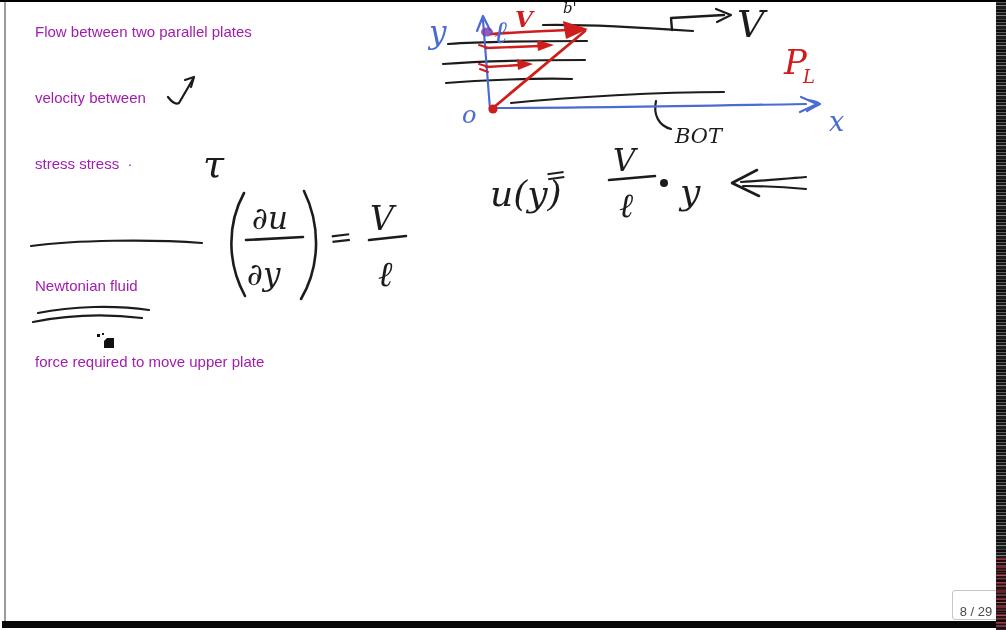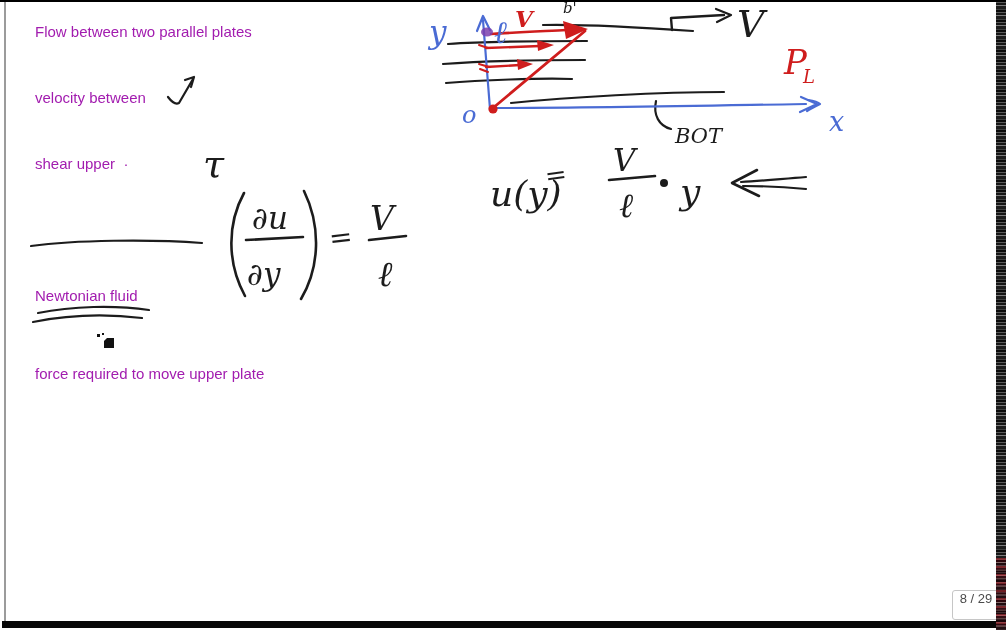--- a/index.html
+++ b/index.html
@@ -3,46 +3,46 @@
 <meta charset="utf-8">
 <style>
   html,body{margin:0;padding:0;background:#fff;}
   .stage{position:relative;width:1006px;height:630px;background:#ffffff;overflow:hidden;
          font-family:"Liberation Sans",sans-serif;}
   .top-border{position:absolute;top:0;left:0;width:1006px;height:2px;background:#000;z-index:6;}
   .left-rule{position:absolute;left:4px;top:2px;width:2px;height:619px;background:#9b9b9b;z-index:2;}
   .bottom-bar{position:absolute;left:2px;top:621px;width:994px;height:7px;background:#070707;z-index:4;}
   .canvas{position:absolute;left:0;top:0;width:996px;height:621px;z-index:1;}
   .typed{position:absolute;left:35px;font-size:15px;line-height:20px;color:#a21caf;white-space:pre;}
-  .t1{top:22px}.t2{top:88px}.t3{top:154px}.t4{top:220px}.t5{top:286px}.t6{top:364px}
+  .t1{top:22px}.t2{top:88px}.t3{top:154px}.t4{top:220px}.t5{top:276px}.t6{top:352px}
   .ink{position:absolute;left:0;top:0;z-index:3;pointer-events:none;}
   .hw{font-family:"DejaVu Serif",serif;font-style:italic;fill:#1c1c1c;}
   .hw-blue{fill:#4a6bd4;}
   .hw-red{fill:#cf1d1d;}
   .page-indicator{position:absolute;left:952px;top:590px;width:46px;height:28px;background:#fff;
-         border:1px solid #c6c6c6;border-radius:3px;display:flex;align-items:flex-start;justify-content:center;
+         border:1px solid #c6c6c6;border-radius:3px;display:flex;align-items:flex-end;justify-content:center;
          font-size:13px;color:#4a4a4a;z-index:5;}
   .noise-strip{position:absolute;top:0;right:0;width:10px;height:630px;z-index:5;
          background:repeating-linear-gradient(180deg,#0b0b0b 0px,#0b0b0b 2px,#5a5a5a 2px,#5a5a5a 3px,
            #161616 3px,#161616 5px,#7d7d7d 5px,#7d7d7d 6px,#1e1e1e 6px,#1e1e1e 9px,#3f3f3f 9px,#3f3f3f 10px);}
   .noise-red{position:absolute;bottom:0;left:0;width:100%;height:72px;
          background:repeating-linear-gradient(180deg,rgba(195,45,55,0.55) 0px 2px,rgba(70,0,12,0.55) 2px 4px,
            rgba(235,150,150,0.30) 4px 5px,rgba(40,0,8,0.50) 5px 8px);}
 </style>
 </head>
 <body>
 
 <div class="stage">
   <div class="top-border"></div>
   <div class="left-rule"></div>
 
   <div class="canvas">
     <div class="typed t1">Flow between two parallel plates</div>
     <div class="typed t2">velocity between</div>
-    <div class="typed t3">shear upper  ·</div>
+    <div class="typed t3">stress stress  ·</div>
     <div class="typed t5">Newtonian fluid</div>
     <div class="typed t6">force required to move upper plate</div>
 
     <svg class="ink" width="1006" height="630" viewBox="0 0 1006 630">
 
       <g stroke="#1c1c1c" fill="none" stroke-width="2.2" stroke-linecap="round" stroke-linejoin="round">
         <path d="M168,97 C171,101 175,105 179,103 L193,79"></path>
         <path d="M185,80 L194,77 L191,87"></path>
         <path d="M31,246 C75,240 150,239 202,243"></path>
         <path d="M38,313 C72,306 115,305 149,310"></path>

